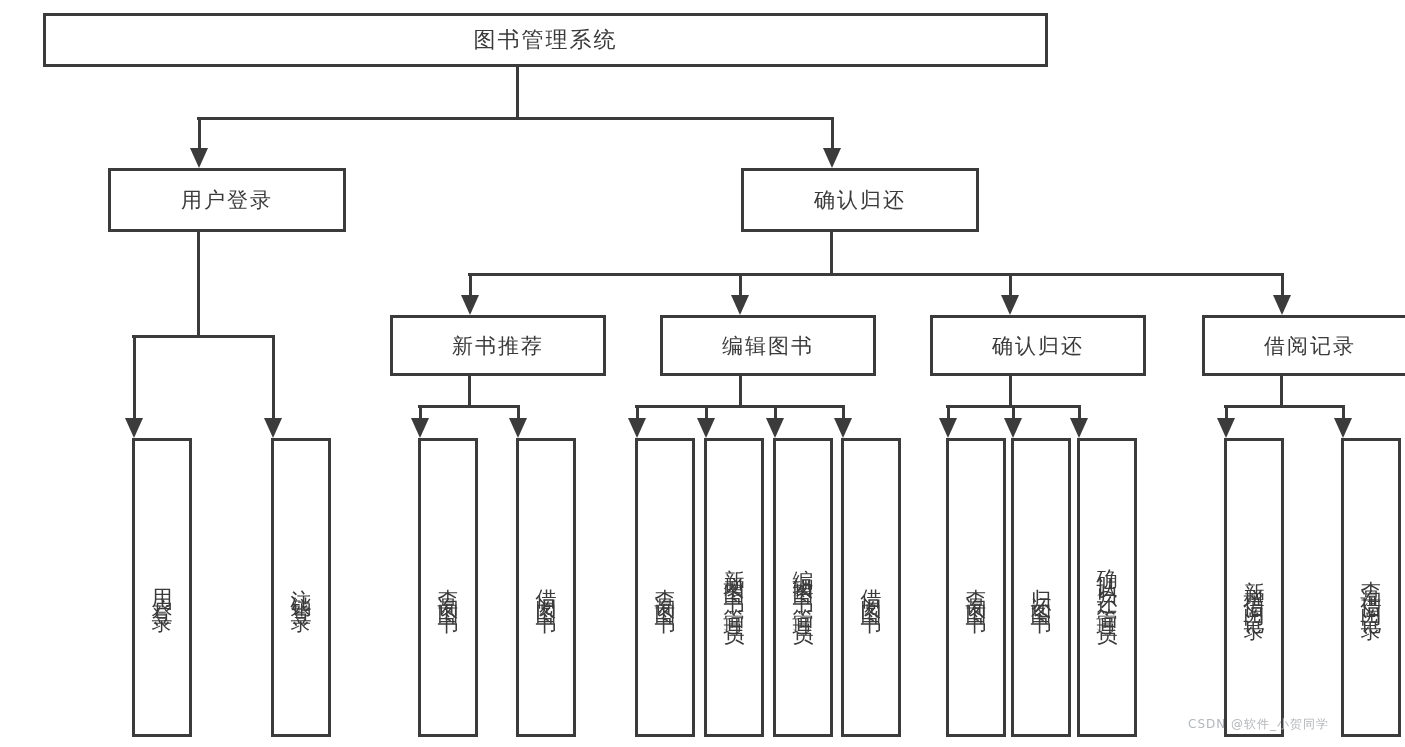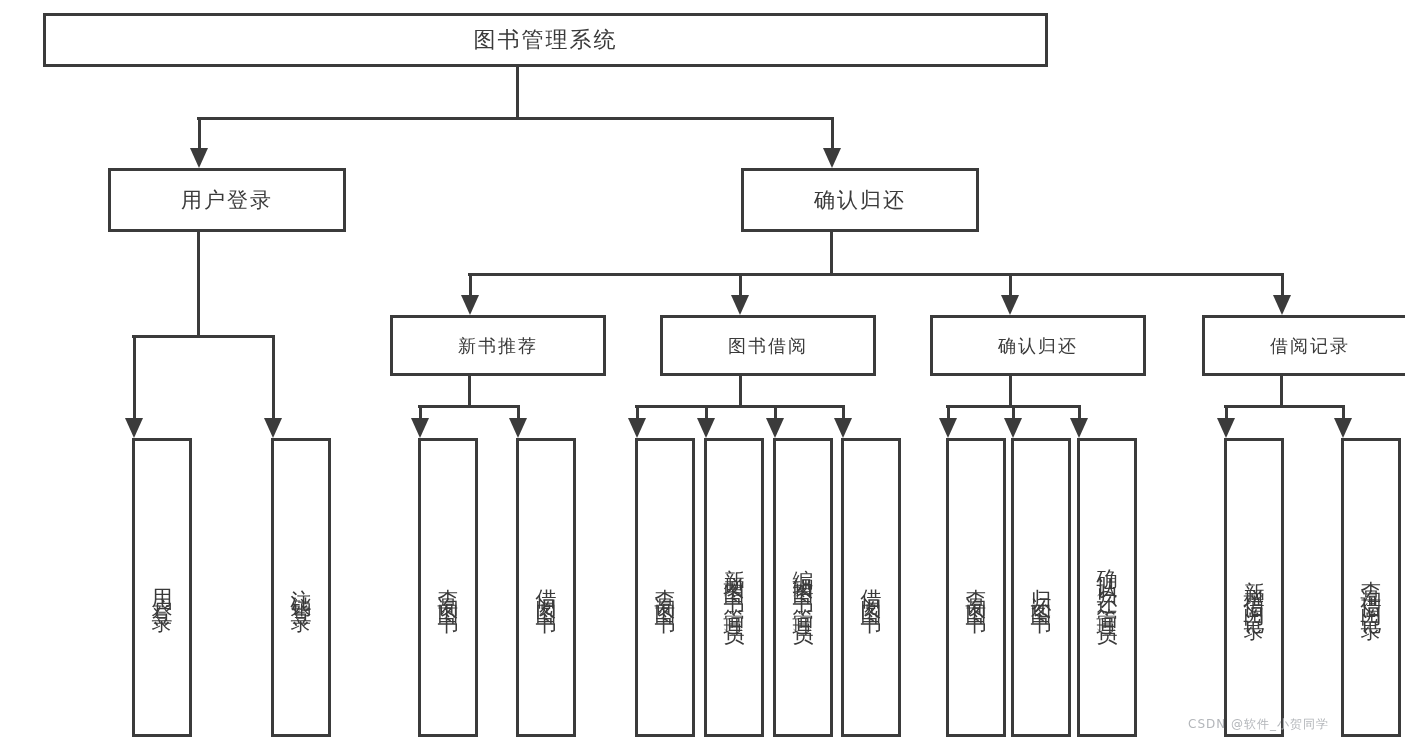--- a/index.html
+++ b/index.html
@@ -24,21 +24,21 @@
     box-sizing:border-box;
     background:var(--c-background);
     border:3px solid var(--c-line);
     color:var(--c-text);
     display:flex;align-items:center;justify-content:center;
     text-align:center;
     margin-left:28px;
   }
   .lvl1{font-size:22px;letter-spacing:2px;}
   .lvl2{font-size:21px;letter-spacing:2px;}
-  .lvl3{font-size:18px;letter-spacing:2px;}
+  .lvl3{font-size:21px;letter-spacing:2px;}
   .leaf{
     writing-mode:vertical-rl;
     text-orientation:mixed;
     font-size:21px;
     letter-spacing:8px;
     line-height:1.15;
   }
   .line{position:absolute;background:var(--c-line);}
   .v{width:3px;}
   .h{height:3px;}
@@ -69,21 +69,21 @@
 <body>
 
 <div class="canvas">
 
   <div class="box lvl1" style="left:15px;top:13px;width:1005px;height:54px">图书管理系统</div>
 
   <div class="box lvl2" style="left:80px;top:168px;width:238px;height:64px">用户登录</div>
   <div class="box lvl2" style="left:713px;top:168px;width:238px;height:64px">确认归还</div>
 
   <div class="box lvl3" style="left:362px;top:315px;width:216px;height:61px">新书推荐</div>
-  <div class="box lvl3" style="left:632px;top:315px;width:216px;height:61px">图书借阅</div>
+  <div class="box lvl3" style="left:632px;top:315px;width:216px;height:61px">编辑图书</div>
   <div class="box lvl3" style="left:902px;top:315px;width:216px;height:61px">确认归还</div>
   <div class="box lvl3" style="left:1174px;top:315px;width:216px;height:61px">借阅记录</div>
 
   <div class="box leaf" style="left:104px;top:438px;width:60px;height:299px">用户登录</div>
   <div class="box leaf" style="left:243px;top:438px;width:60px;height:299px">注销登录</div>
 
   <div class="box leaf" style="left:390px;top:438px;width:60px;height:299px">查询图书</div>
   <div class="box leaf" style="left:488px;top:438px;width:60px;height:299px">借阅图书</div>
 
   <div class="box leaf" style="left:607px;top:438px;width:60px;height:299px">查询图书</div>

